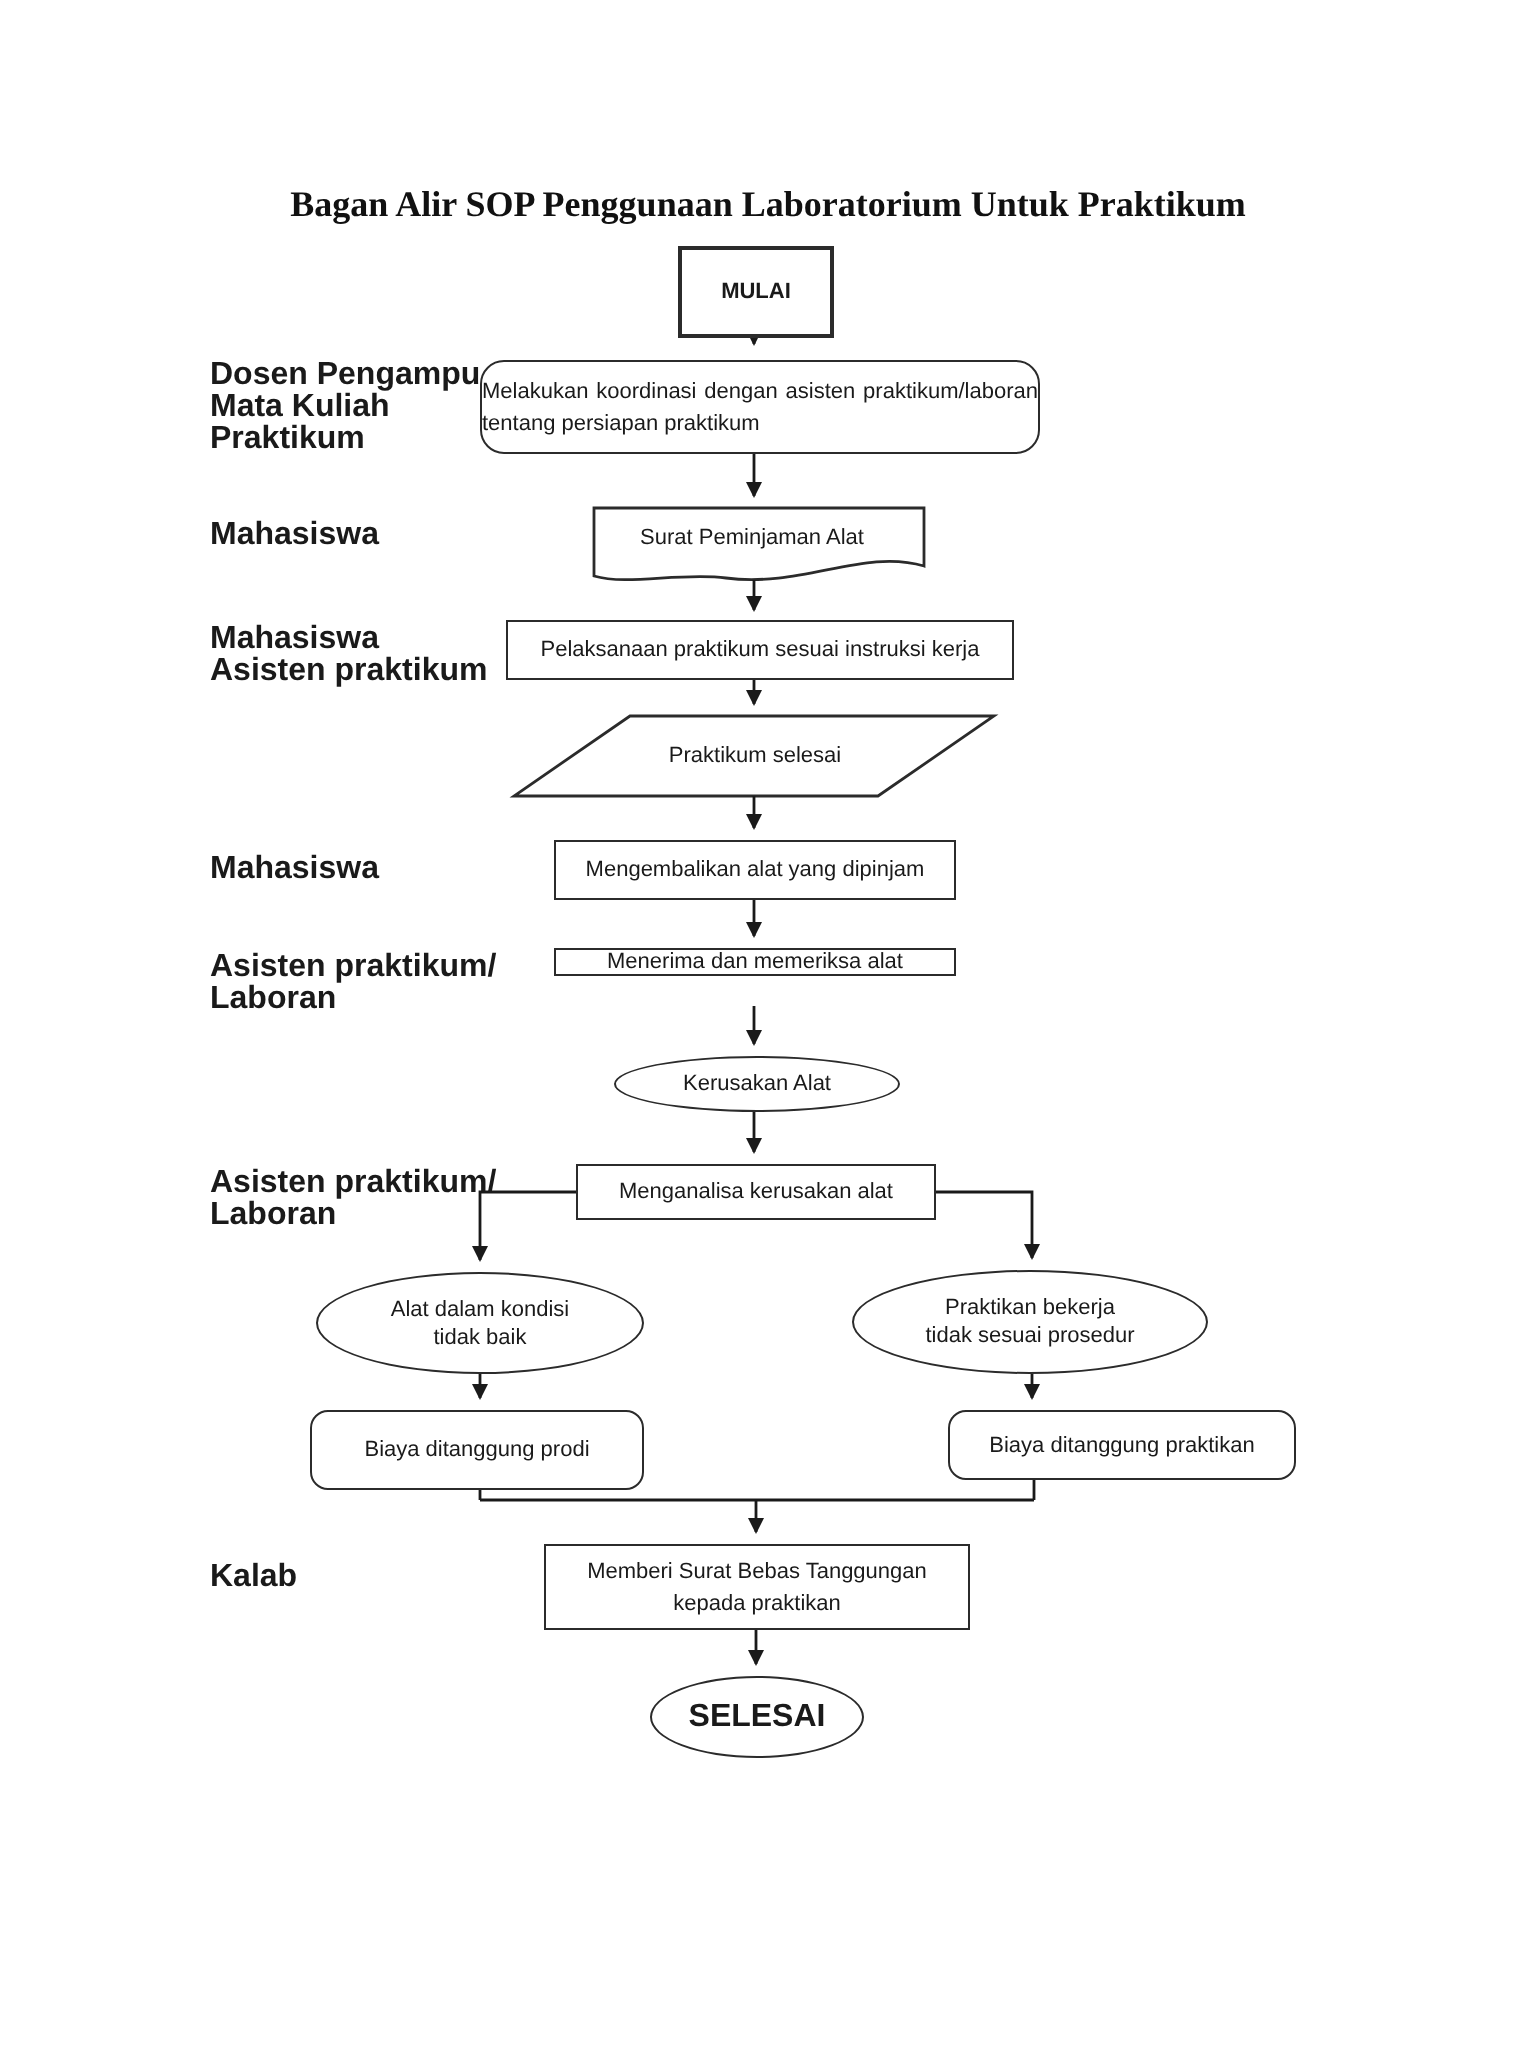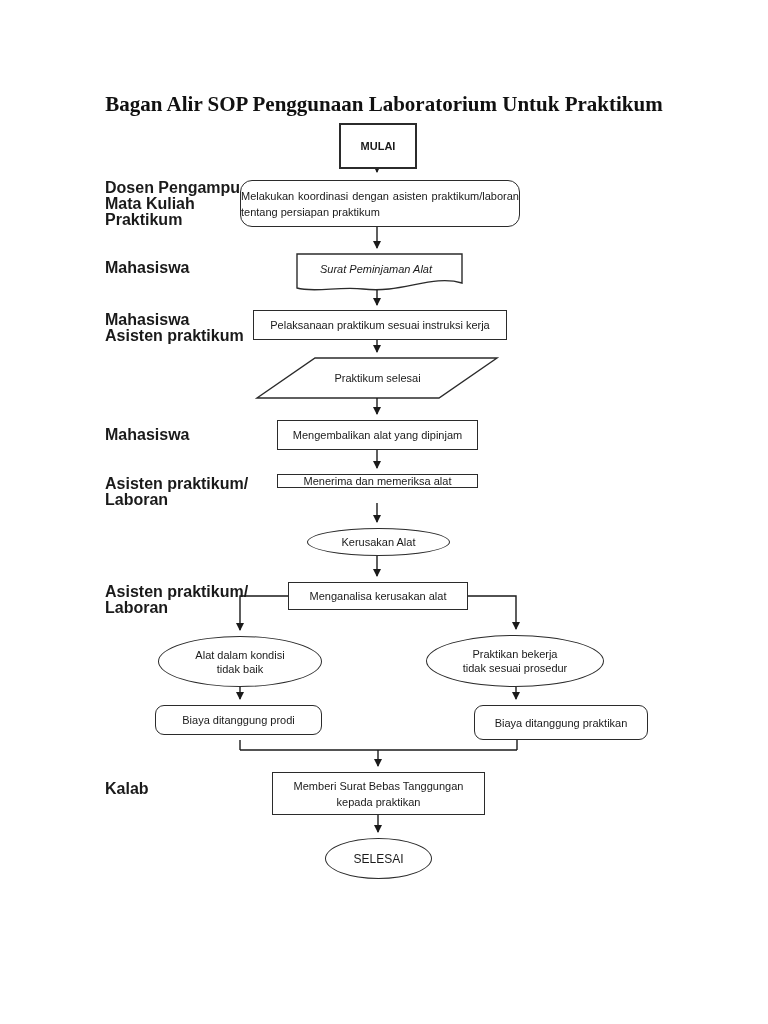--- a/index.html
+++ b/index.html
@@ -1,47 +1,47 @@
 <!DOCTYPE html>
 <html><head>
 <meta charset="utf-8">
 <style>
   html,body{margin:0;padding:0;background:#fff;}
   .page{position:relative;width:768px;height:1024px;background:#ffffff;overflow:hidden;
         font-family:"Liberation Sans",sans-serif;color:#1a1a1a;}
   .title{position:absolute;left:0;right:0;top:92px;text-align:center;
-         font-family:"Liberation Serif",serif;font-weight:bold;font-size:21px;color:#111;}
+         font-family:"Liberation Serif",serif;font-weight:bold;font-size:18px;color:#111;}
   svg.layer{position:absolute;left:0;top:0;width:768px;height:1024px;}
   .node{position:absolute;box-sizing:border-box;background:#fff;border:1.4px solid #2b2b2b;
         display:flex;align-items:center;justify-content:center;text-align:center;
         font-size:11px;line-height:14px;color:#1a1a1a;}
   .noborder{border:none;background:transparent;}
   .ellipse{border-radius:50%;}
   .pre{white-space:pre-line;}
   .bold{font-weight:bold;}
   .actor{position:absolute;font-weight:bold;font-size:16px;line-height:16px;
          white-space:pre-line;color:#1a1a1a;}
   
   .n-start{left:339px;top:123px;width:78px;height:46px;border-width:2px;}
   .n-koord{left:240px;top:180px;width:280px;height:47px;border-radius:12px;
            display:block;text-align:justify;padding:7px 0;line-height:16px;}
   .n-koord:after{content:"";display:inline-block;width:0;}
-  .n-surat{left:299px;top:256px;width:154px;height:26px;font-style:italic;}
+  .n-surat{left:299px;top:256px;width:154px;height:26px;}
   .n-pelaks{left:253px;top:310px;width:254px;height:30px;}
   .n-prksel{left:290px;top:364px;width:175px;height:28px;}
   .n-kembali{left:277px;top:420px;width:201px;height:30px;}
   .n-terima{left:277px;top:474px;width:201px;height:14px;}
   .n-rusak{left:307px;top:528px;width:143px;height:28px;}
   .n-analisa{left:288px;top:582px;width:180px;height:28px;}
   .n-elL{left:158px;top:636px;width:164px;height:51px;}
   .n-elR{left:426px;top:635px;width:178px;height:52px;}
-  .n-bprodi{left:155px;top:705px;width:167px;height:30px;border-radius:9px;}
+  .n-bprodi{left:155px;top:705px;width:167px;height:40px;border-radius:9px;}
   .n-bprak{left:431px;top:705px;width:174px;height:35px;border-radius:9px;margin-left:43px;}
   .n-bebas{left:272px;top:772px;width:213px;height:43px;line-height:16px;}
-  .n-end{left:325px;top:838px;width:107px;height:41px;font-weight:normal;font-size:12px;}
+  .n-end{left:325px;top:838px;width:107px;height:41px;font-weight:bold;font-size:16px;}
   
   .a0{left:105px;top:180px;} .a1{left:105px;top:260px;} .a2{left:105px;top:312px;}
   .a3{left:105px;top:427px;} .a4{left:105px;top:476px;} .a5{left:105px;top:584px;}
   .a6{left:105px;top:781px;}
 </style>
 </head>
 <body>
 
 <div class="page">
 

